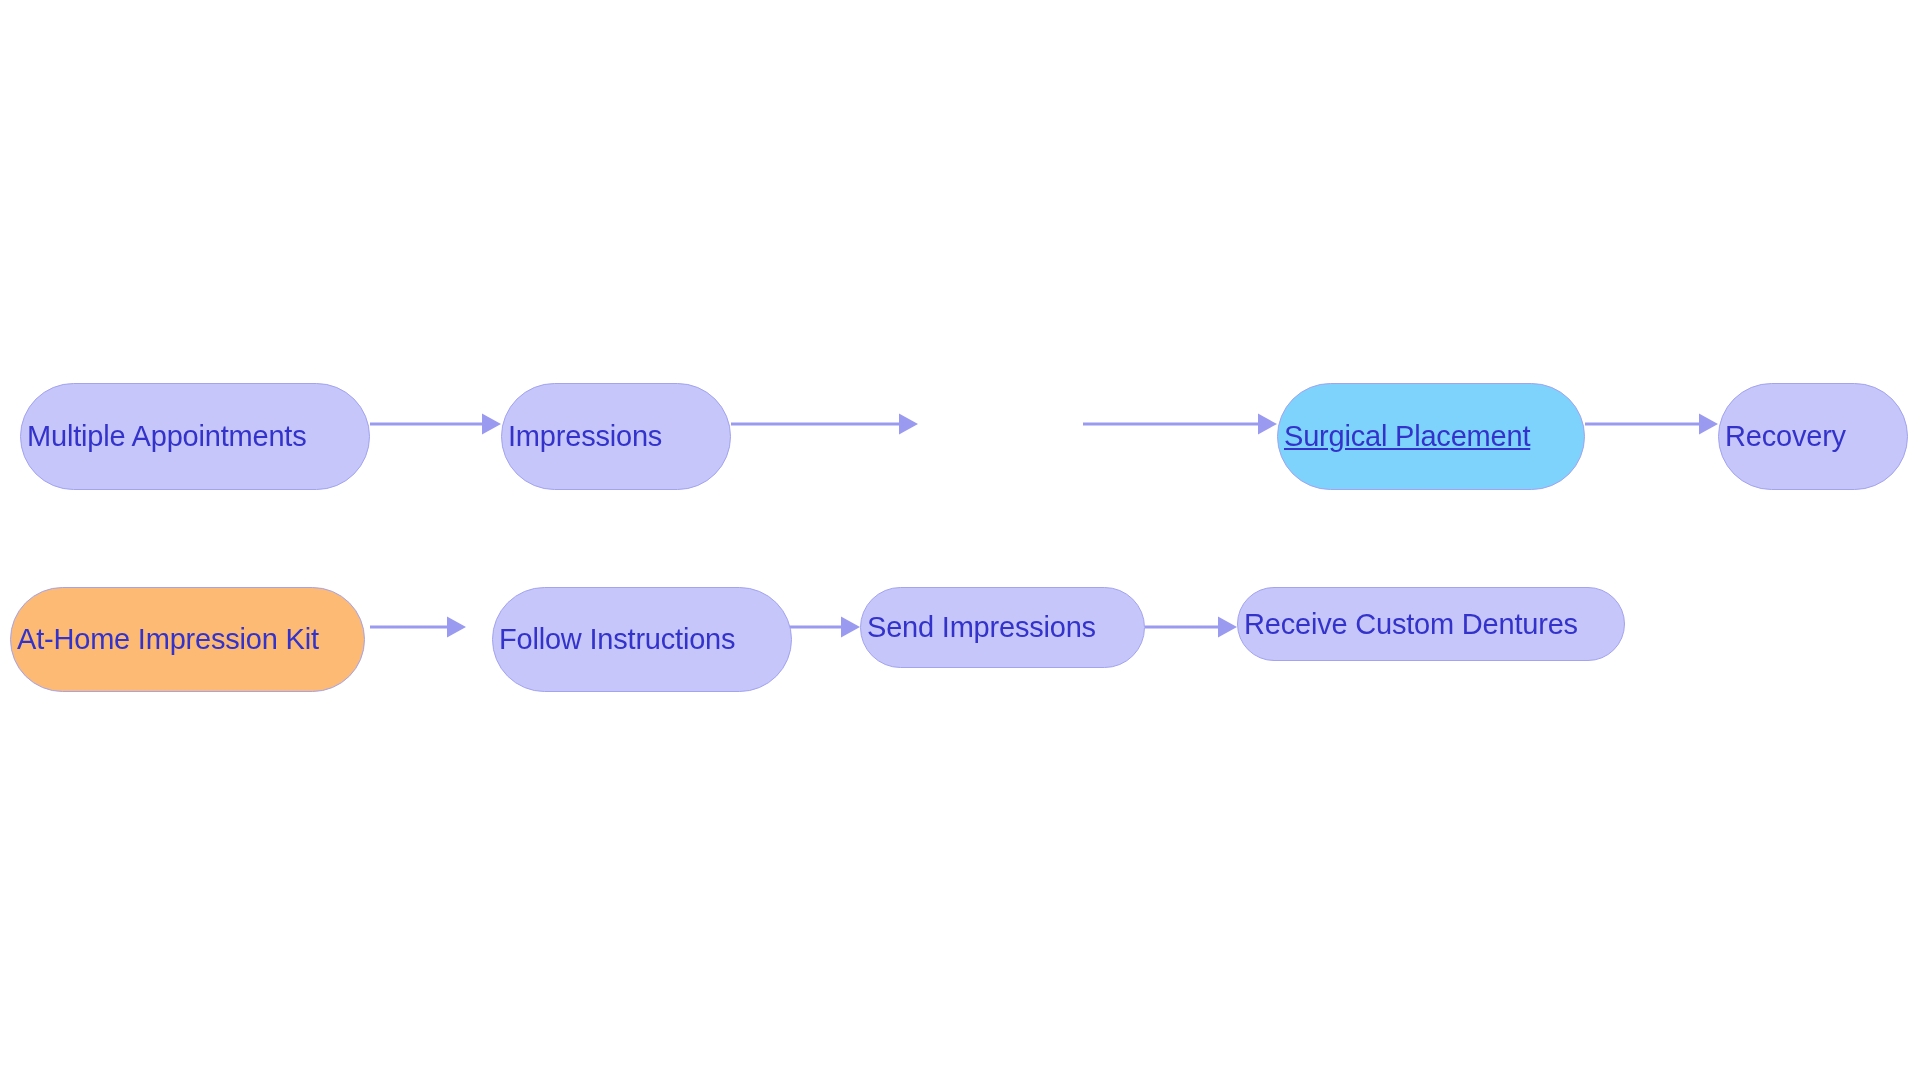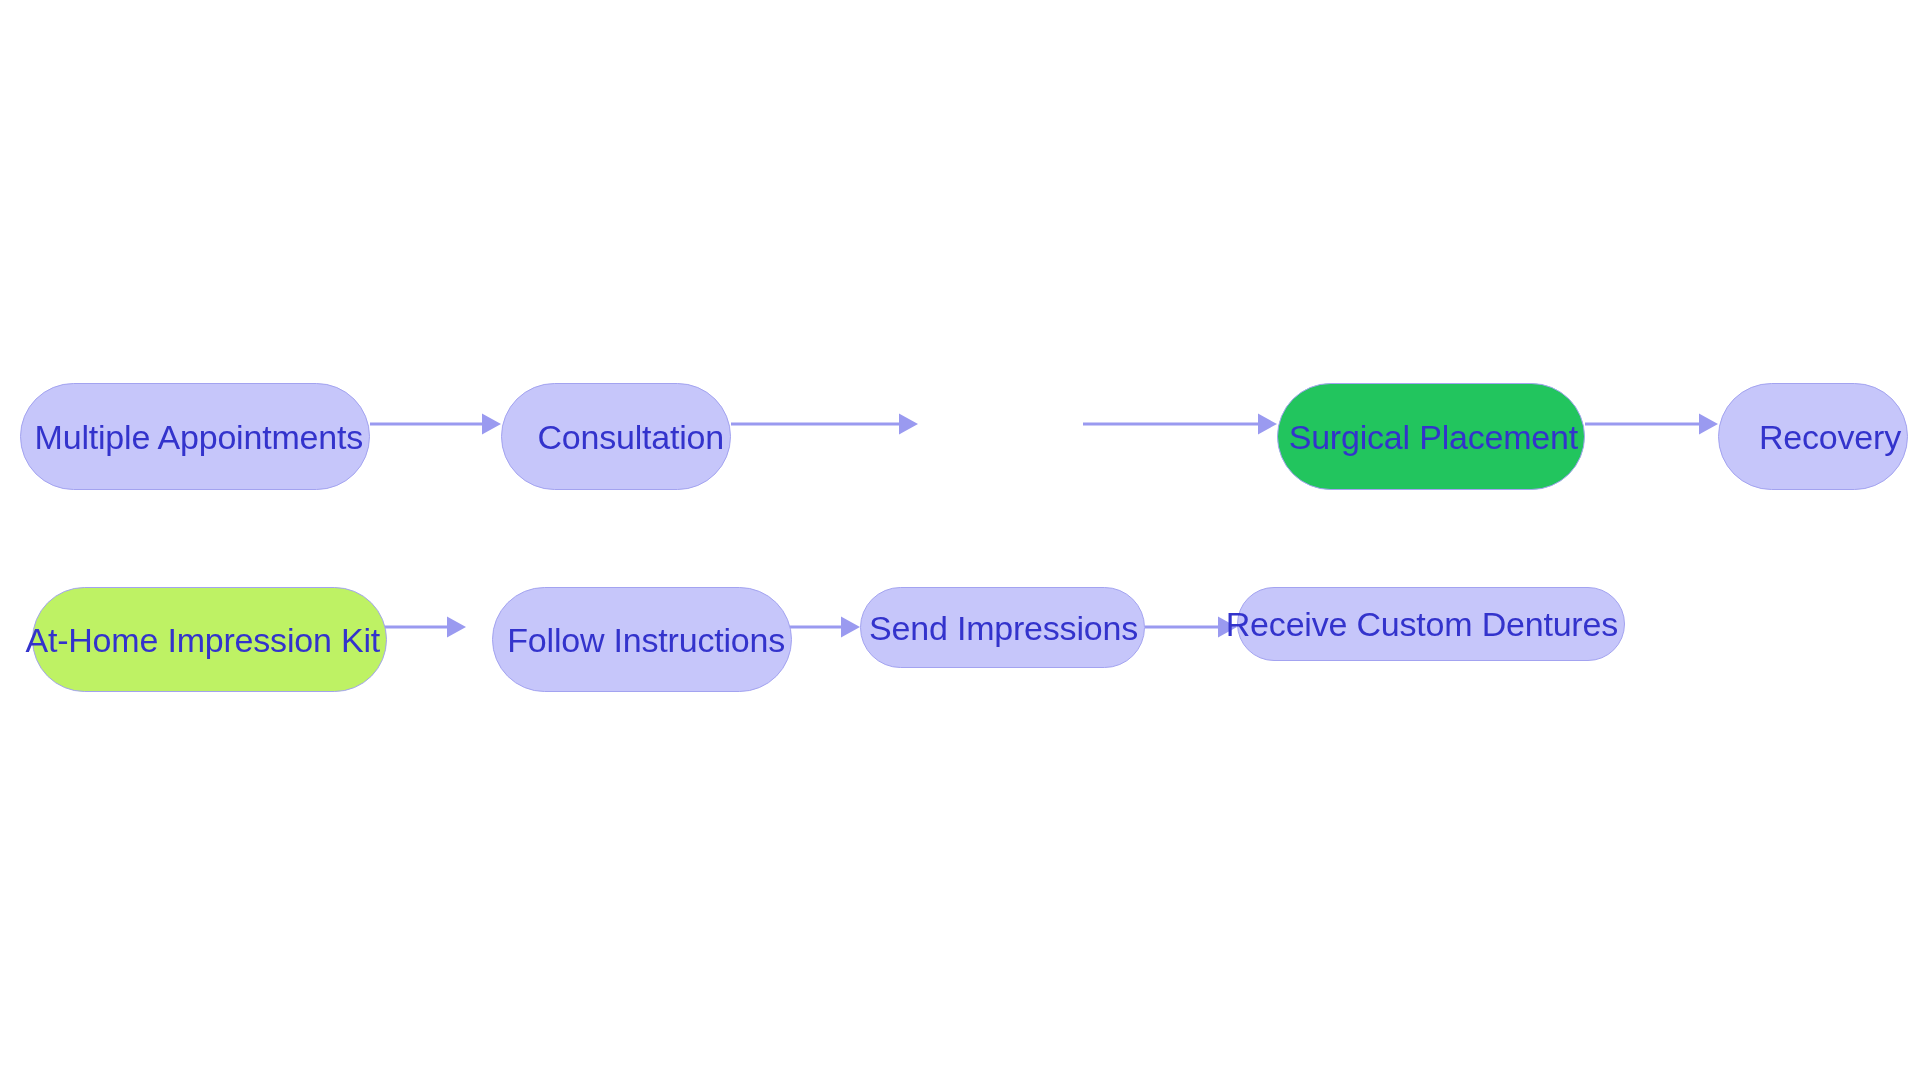--- a/index.html
+++ b/index.html
@@ -18,27 +18,27 @@
     position: relative;
     width: 1920px;
     height: 1083px;
     background: #ffffff;
   }
   .flow-node {
     position: absolute;
     box-sizing: border-box;
     display: flex;
     align-items: center;
-    justify-content: flex-end;
+    justify-content: flex-start;
     background: #c6c6fa;
     border: 1.6px solid #a3a3f0;
     border-radius: 9999px;
     color: #3333cc;
     font-family: "Liberation Sans", sans-serif;
-    font-size: 34px;
+    font-size: 29px;
     font-weight: 400;
     letter-spacing: -0.2px;
     white-space: nowrap;
     line-height: 1;
     -webkit-font-smoothing: antialiased;
   }
   .node-label {
     display: block;
     padding: 0 6px;
     color: #3333cc;
@@ -87,23 +87,23 @@
     <div class="connector" style="left: 1585px; top: 411px; width: 133px;">
       <svg width="133" height="26" viewBox="0 0 133 26">
         <line class="conn-line" x1="0" y1="13" x2="115" y2="13" stroke="#9a9af0"></line>
         <polygon class="conn-head" points="114,2.5 133,13 114,23.5" fill="#9a9af0"></polygon>
       </svg>
     </div>
     <div class="flow-node" style="left: 20px; top: 383px; width: 350px; height: 107px; background: rgb(198, 198, 250); border-color: rgb(163, 163, 240); color: rgb(51, 51, 204);">
       <span class="node-label">Multiple Appointments</span>
     </div>
     <div class="flow-node" style="left: 501px; top: 383px; width: 230px; height: 107px; background: rgb(198, 198, 250); border-color: rgb(163, 163, 240); color: rgb(51, 51, 204);">
-      <span class="node-label">Consultation</span>
+      <span class="node-label">Impressions</span>
     </div>
-    <div class="flow-node" style="left: 1277px; top: 383px; width: 308px; height: 107px; background: #22c55e; border-color: rgb(163, 163, 240); color: rgb(51, 51, 204);">
+    <div class="flow-node" style="left: 1277px; top: 383px; width: 308px; height: 107px; background: #7dd3fc; border-color: rgb(163, 163, 240); color: rgb(51, 51, 204); text-decoration: underline;">
       <span class="node-label">Surgical Placement</span>
     </div>
     <div class="flow-node" style="left: 1718px; top: 383px; width: 190px; height: 107px; background: rgb(198, 198, 250); border-color: rgb(163, 163, 240); color: rgb(51, 51, 204);">
       <span class="node-label">Recovery</span>
     </div>
     <div class="connector" style="left: 370px; top: 614px; width: 96px;">
       <svg width="96" height="26" viewBox="0 0 96 26">
         <line class="conn-line" x1="0" y1="13" x2="78" y2="13" stroke="#9a9af0"></line>
         <polygon class="conn-head" points="77,2.5 96,13 77,23.5" fill="#9a9af0"></polygon>
       </svg>
@@ -113,21 +113,21 @@
         <line class="conn-line" x1="0" y1="13" x2="76" y2="13" stroke="#9a9af0"></line>
         <polygon class="conn-head" points="75,2.5 94,13 75,23.5" fill="#9a9af0"></polygon>
       </svg>
     </div>
     <div class="connector" style="left: 1145px; top: 614px; width: 92px;">
       <svg width="92" height="26" viewBox="0 0 92 26">
         <line class="conn-line" x1="0" y1="13" x2="74" y2="13" stroke="#9a9af0"></line>
         <polygon class="conn-head" points="73,2.5 92,13 73,23.5" fill="#9a9af0"></polygon>
       </svg>
     </div>
-    <div class="flow-node" style="left: 32px; top: 587px; width: 355px; height: 105px; background: #bef264; border-color: rgb(163, 163, 240); color: rgb(51, 51, 204);">
+    <div class="flow-node" style="left: 10px; top: 587px; width: 355px; height: 105px; background: #fdba74; border-color: rgb(163, 163, 240); color: rgb(51, 51, 204);">
       <span class="node-label">At-Home Impression Kit</span>
     </div>
     <div class="flow-node" style="left: 492px; top: 587px; width: 300px; height: 105px; background: rgb(198, 198, 250); border-color: rgb(163, 163, 240); color: rgb(51, 51, 204);">
       <span class="node-label">Follow Instructions</span>
     </div>
     <div class="flow-node" style="left: 860px; top: 587px; width: 285px; height: 81px; background: rgb(198, 198, 250); border-color: rgb(163, 163, 240); color: rgb(51, 51, 204);">
       <span class="node-label">Send Impressions</span>
     </div>
     <div class="flow-node" style="left: 1237px; top: 587px; width: 388px; height: 74px; background: rgb(198, 198, 250); border-color: rgb(163, 163, 240); color: rgb(51, 51, 204);">
       <span class="node-label">Receive Custom Dentures</span>

